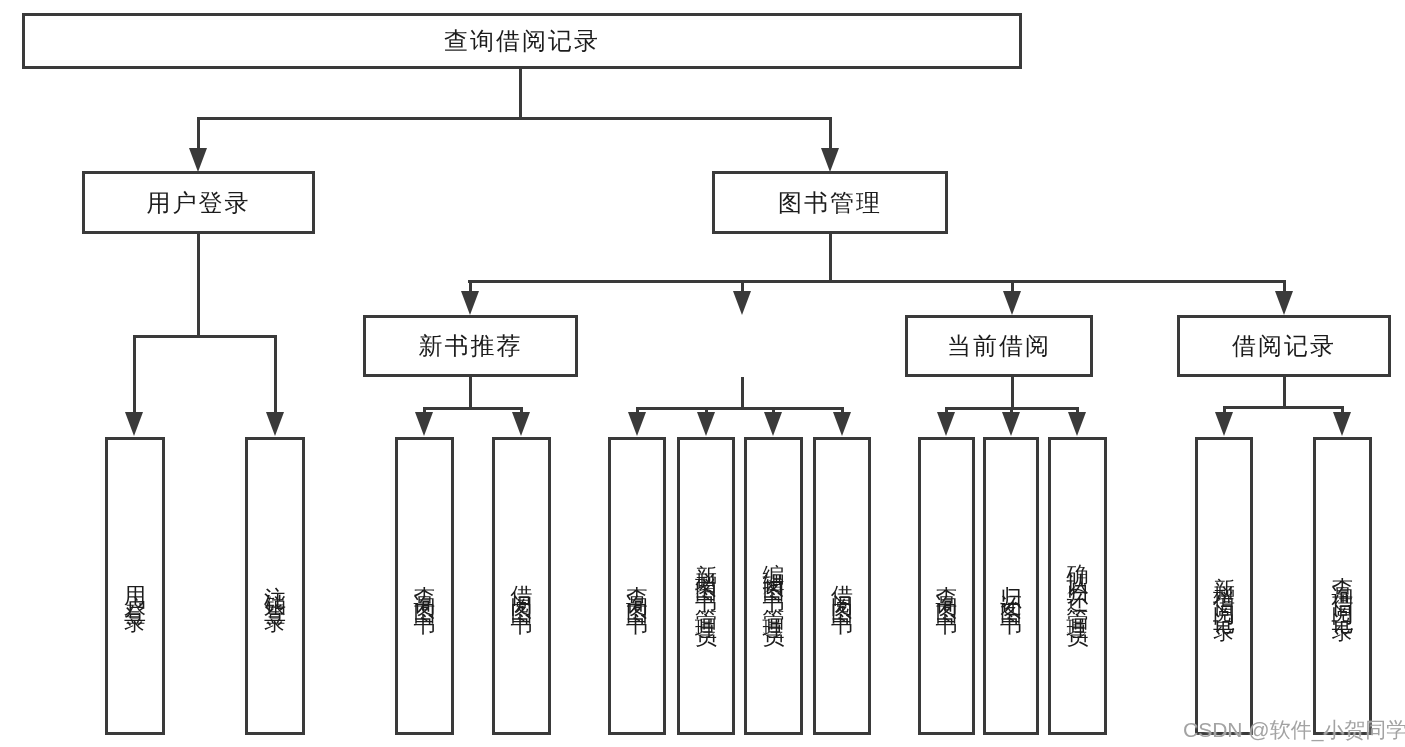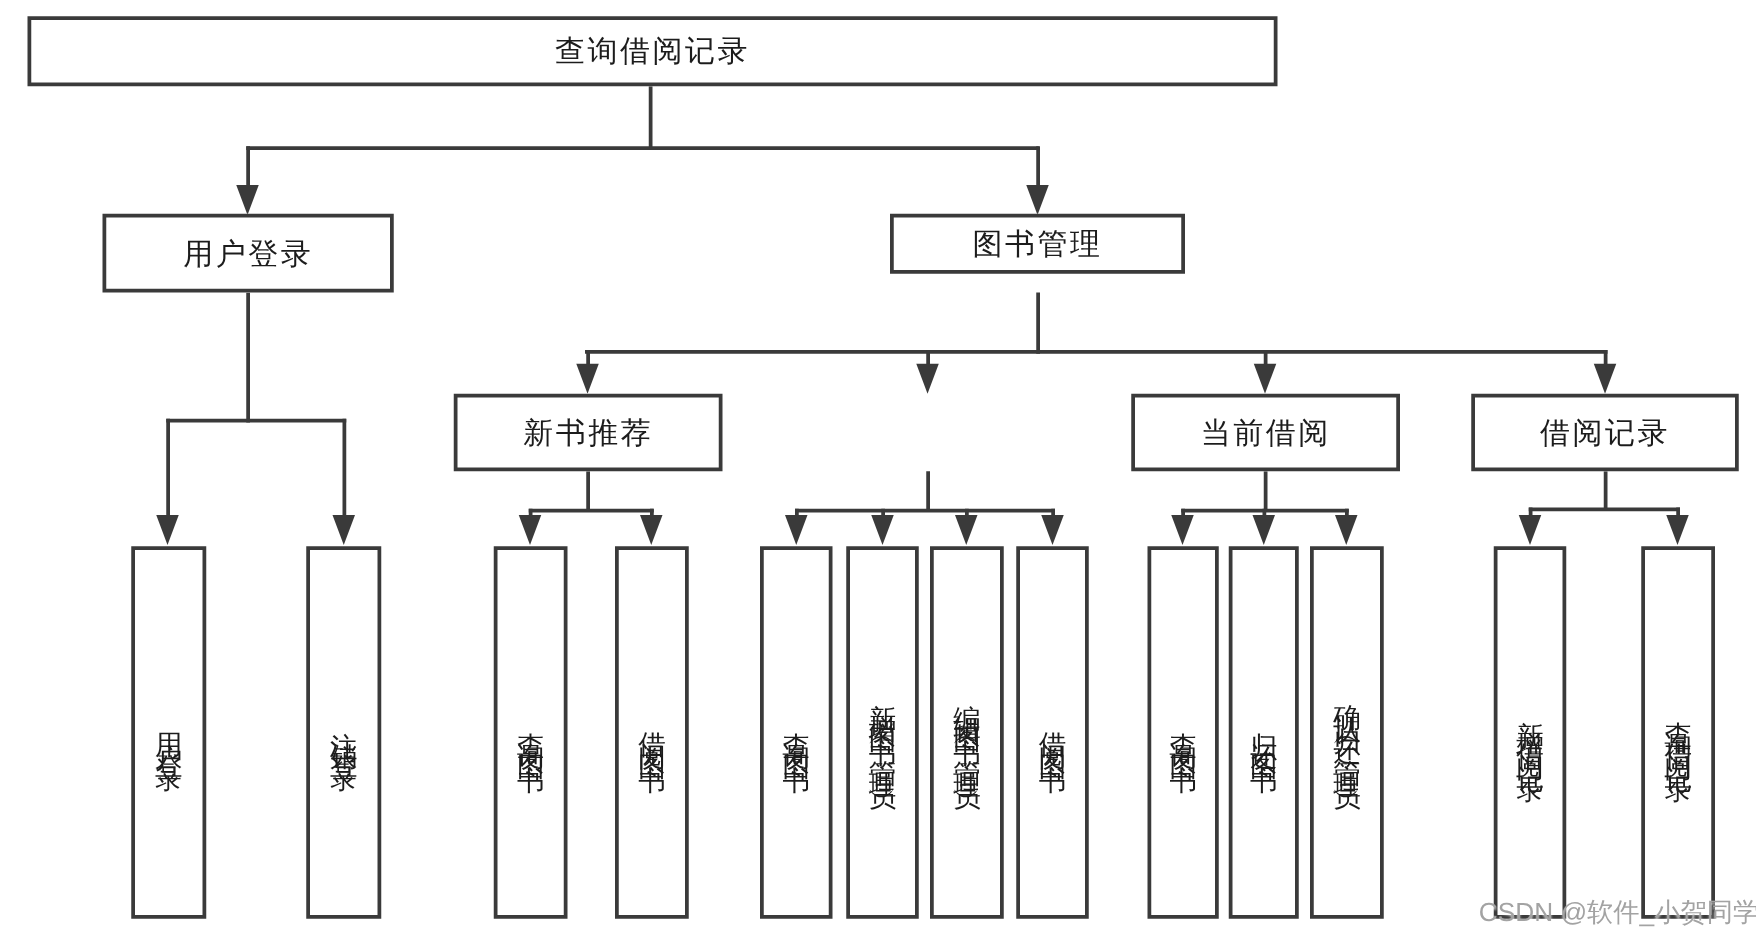--- a/index.html
+++ b/index.html
@@ -44,21 +44,21 @@
   <div class="vline" style="left:519px;top:69px;height:50px;"></div>
   <div class="hline" style="left:197px;top:117px;width:634px;"></div>
   <div class="vline" style="left:197px;top:117px;height:34px;"></div>
   <div class="ahead" style="left:189px;top:148px;"></div>
   <div class="vline" style="left:829px;top:117px;height:34px;"></div>
   <div class="ahead" style="left:821px;top:148px;"></div>
 
   <div class="box" style="left:82px;top:171px;width:233px;height:63px;">
     <span>用户登录</span>
   </div>
-  <div class="box" style="left:712px;top:171px;width:236px;height:48px;">
+  <div class="box" style="left:712px;top:171px;width:236px;height:63px;">
     <span>图书管理</span>
   </div>
 
   <div class="vline" style="left:197px;top:234px;height:104px;"></div>
   <div class="hline" style="left:133px;top:335px;width:144px;"></div>
   <div class="vline" style="left:133px;top:335px;height:82px;"></div>
   <div class="ahead" style="left:125px;top:412px;"></div>
   <div class="vline" style="left:274px;top:335px;height:82px;"></div>
   <div class="ahead" style="left:266px;top:412px;"></div>
 
@@ -69,21 +69,21 @@
   <div class="vline" style="left:741px;top:280px;height:16px;"></div>
   <div class="ahead" style="left:733px;top:291px;"></div>
   <div class="vline" style="left:1011px;top:280px;height:16px;"></div>
   <div class="ahead" style="left:1003px;top:291px;"></div>
   <div class="vline" style="left:1283px;top:280px;height:16px;"></div>
   <div class="ahead" style="left:1275px;top:291px;"></div>
 
   <div class="box" style="left:363px;top:315px;width:215px;height:62px;justify-content:center;">
     <span>新书推荐</span>
   </div>
-  <div class="box" style="left:905px;top:315px;width:215px;height:62px;">
+  <div class="box" style="left:905px;top:315px;width:188px;height:62px;">
     <span>当前借阅</span>
   </div>
   <div class="box" style="left:1177px;top:315px;width:214px;height:62px;">
     <span>借阅记录</span>
   </div>
 
   <div class="vline" style="left:469px;top:377px;height:32px;"></div>
   <div class="hline" style="left:423px;top:407px;width:100px;"></div>
   <div class="vline" style="left:423px;top:407px;height:12px;"></div>
   <div class="ahead" style="left:415px;top:412px;"></div>

